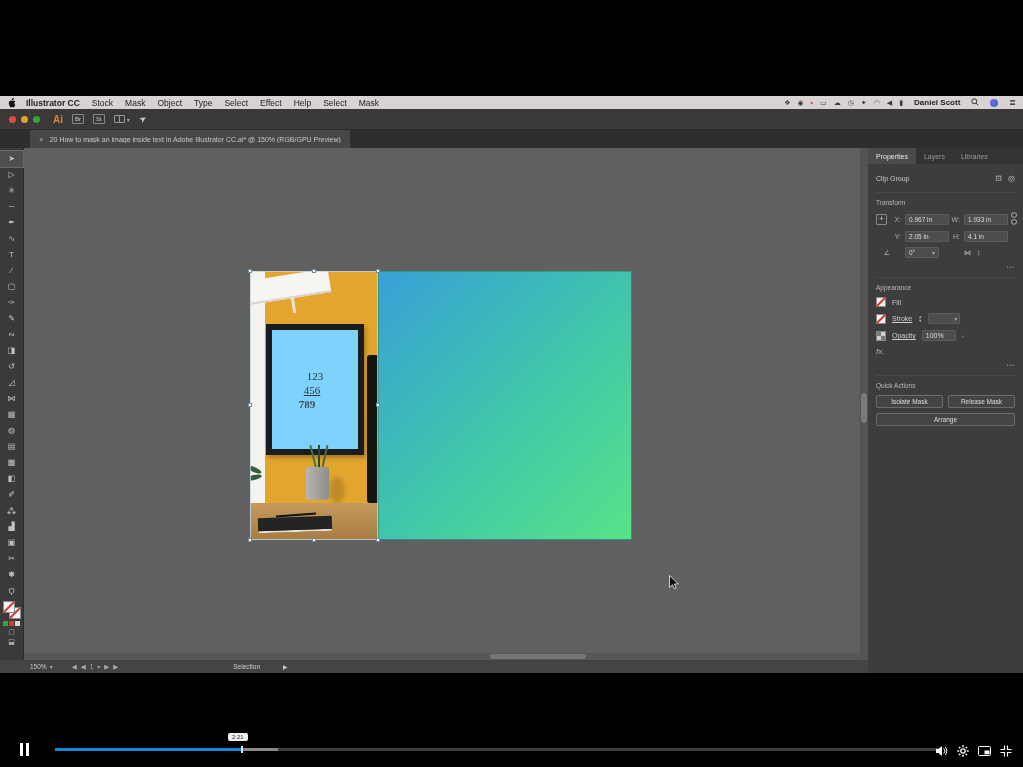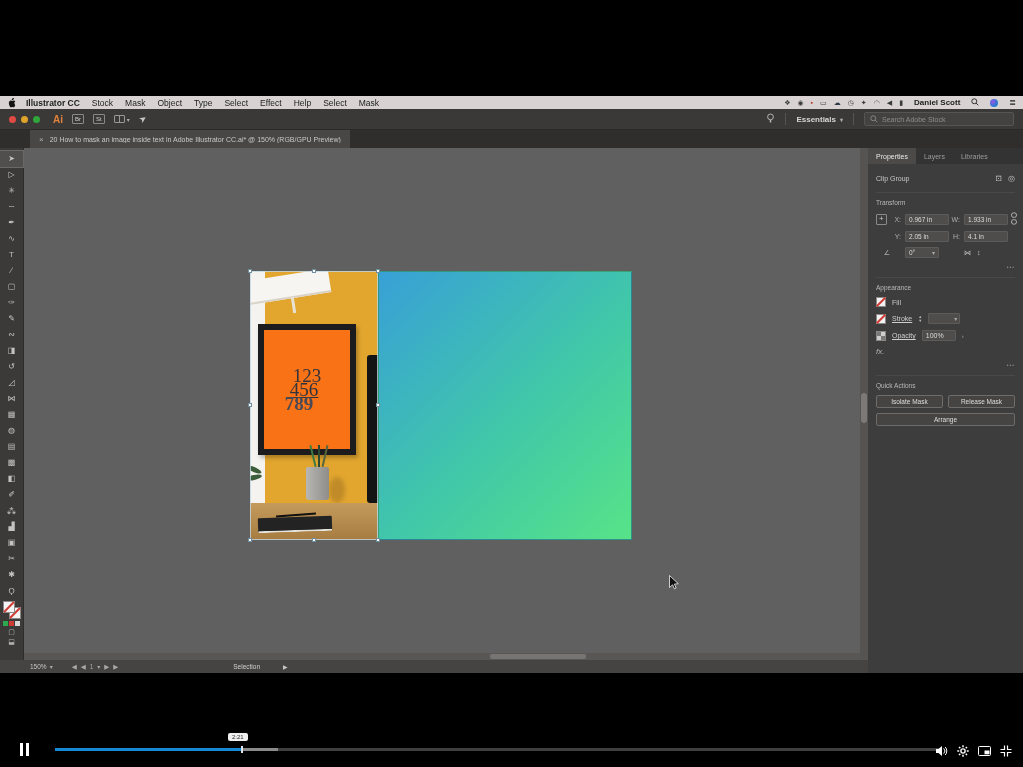--- a/index.html
+++ b/index.html
@@ -74,24 +74,24 @@
 
   
   .canvas { position:relative; width:836px; background:var(--canvas_bg,#616060); overflow:hidden; }
   .artboard-photo { position:absolute; left:226px; top:123px; width:128px; height:269px;
     background:#f3f0ec; overflow:hidden; }
   .wall-left { position:absolute; left:0; top:0; width:15px; height:269px; background:#f5f3ef; }
   .wall-yellow { position:absolute; left:15px; top:0; right:0; height:236px; background:var(--wall_yellow,#e2a62f); }
   .shelf { position:absolute; left:-8px; top:4px; width:88px; height:24px; background:#f7f5f1;
     transform:rotate(-9deg); border-bottom:2px solid #d9d2c6; }
   .shelf-bracket { position:absolute; left:42px; top:26px; width:3px; height:16px; background:#e8e2d6; transform:rotate(-9deg); }
-  .photo-frame { position:absolute; left:8px; top:53px; width:98px; height:131px; background:#f97316;
+  .photo-frame { position:absolute; left:16px; top:53px; width:98px; height:131px; background:#7dd3fc;
     border:6px solid #1c1c1e; box-shadow:2px 3px 4px rgba(0,0,0,.25);
     display:flex; flex-direction:column; align-items:center; justify-content:center;
-    font-family:"Liberation Serif", serif; color:#33333c; font-size:19px; line-height:14px; }
+    font-family:"Liberation Serif", serif; color:#33333c; font-size:11px; line-height:14px; }
   .frame-line2 { padding-right:6px;text-decoration:underline; }
   .frame-line3 { padding-right:16px; color:#4a4a55;font-weight:bold; }
   .monitor { position:absolute; right:0px; top:84px; width:11px; height:148px; background:#141414;
     border-radius:3px 0 0 3px; }
   .monitor-stand { position:absolute; right:0px; top:232px; width:8px; height:14px; background:#e9e7e2; }
   .pencils { position:absolute; left:58px; top:174px; width:24px; height:26px; }
   .pencil { position:absolute; width:2px; height:22px; background:#3f7a43; }
   .pencil.p1 { left:4px; transform:rotate(-14deg); } .pencil.p2 { left:10px; background:#2c4a33; }
   .pencil.p3 { left:16px; transform:rotate(13deg); background:#56653c; }
   .cup { position:absolute; left:56px; top:196px; width:23px; height:33px; background:linear-gradient(90deg,#b9b7b3,#8f8d89);
@@ -241,41 +241,20 @@
         <span class="dot green"></span>
       </div>
       <span class="ai-logo">Ai</span>
       <span class="box-icon">Br</span>
       <span class="box-icon">St</span>
       <span class="layout-icon">
         <i class="layout-glyph"></i>
           <span class="chev">▾</span>
       </span>
       <span class="send-icon">➤</span>
-      <div class="appbar-right">
-        <span>
-          <svg width="9" height="11" viewBox="0 0 10 12">
-              <circle cx="5" cy="4.2" r="3.2" fill="none" stroke="#c0bfbe" stroke-width="1"></circle>
-              <line x1="5" y1="7.6" x2="5" y2="10.4" stroke="#c0bfbe" stroke-width="1.6"></line>
-            </svg>
-        </span>
-        <span class="appbar-sep"></span>
-        <span class="workspace">
-          <span>Essentials</span>
-          <span class="chev">▾</span>
-        </span>
-        <span class="appbar-sep"></span>
-        <div class="stock-search">
-          <svg width="8" height="8" viewBox="0 0 11 11">
-              <circle cx="4.5" cy="4.5" r="3.4" fill="none" stroke="#8d8c8b" stroke-width="1.2"></circle>
-              <line x1="7" y1="7" x2="10" y2="10" stroke="#8d8c8b" stroke-width="1.2"></line>
-            </svg>
-          <input type="text" placeholder="Search Adobe Stock" style="">
-        </div>
-      </div>
     </div>
 
     <div class="tabbar">
       <div class="doc-tab">
         <span class="tab-close">×</span>
         <span class="tab-title">20 How to mask an image inside text in Adobe Illustrator CC.ai* @ 150% (RGB/GPU Preview)</span>
       </div>
     </div>
 
     <div class="content">

